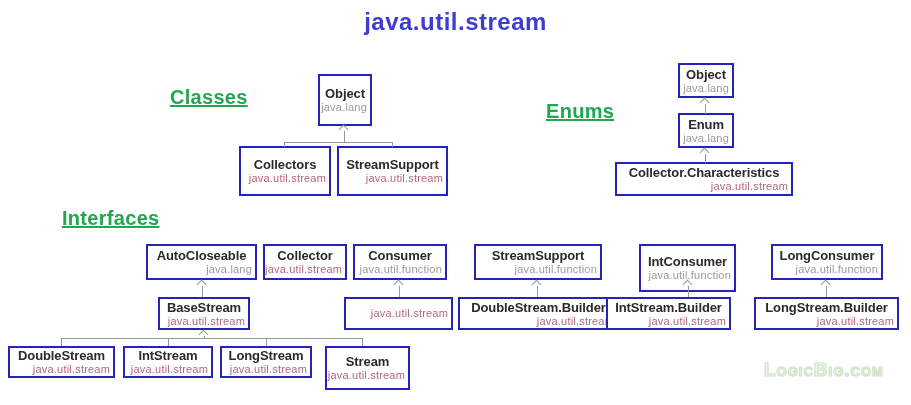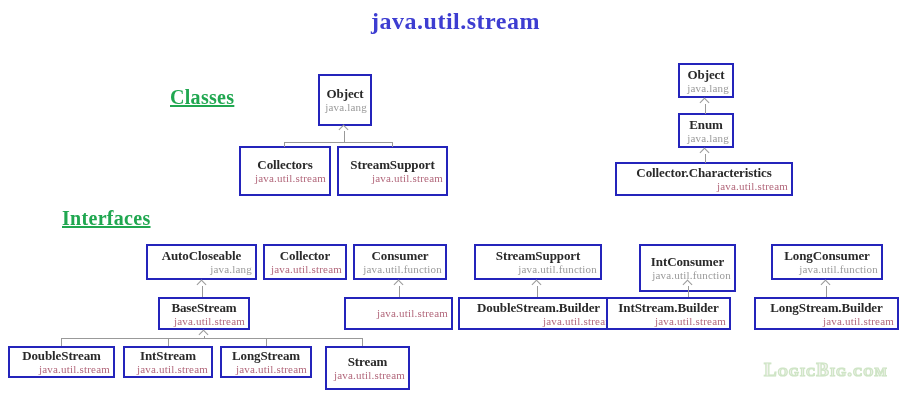--- a/index.html
+++ b/index.html
@@ -1,18 +1,18 @@
 <!DOCTYPE html>
 <html><head>
 <meta charset="utf-8">
 <style>
   html,body{margin:0;padding:0;background:#ffffff;}
   #canvas{
     position:relative;width:911px;height:405px;background:#ffffff;overflow:hidden;
-    font-family:Liberation Serif, serif;
+    font-family:Liberation Sans, sans-serif;
   }
   .page-title{
     position:absolute;left:0;top:8px;width:100%;text-align:center;
     font-size:24px;font-weight:bold;color:#3d3dd1;letter-spacing:0.5px;
   }
   .heading{
     position:absolute;font-size:20px;font-weight:bold;color:#20a750;
     text-decoration:underline;letter-spacing:0.3px;
   }
   #h-classes{left:170px;top:86px;}
@@ -47,20 +47,21 @@
   }
 </style>
 </head>
 <body>
 
 <div id="canvas">
 
   <div class="page-title">java.util.stream</div>
 
   <div class="heading" id="h-classes">Classes</div>
+  <div class="heading" id="h-enums">Enums</div>
   <div class="heading" id="h-interfaces">Interfaces</div>
 
   <div class="node" style="left:318px;top:74px;width:54px;height:52px">
     <div class="nm">Object</div>
     <div class="pk gray">java.lang</div>
   </div>
   <div class="node" style="left:239px;top:146px;width:92px;height:50px">
     <div class="nm">Collectors</div>
     <div class="pk pink">java.util.stream</div>
   </div>

